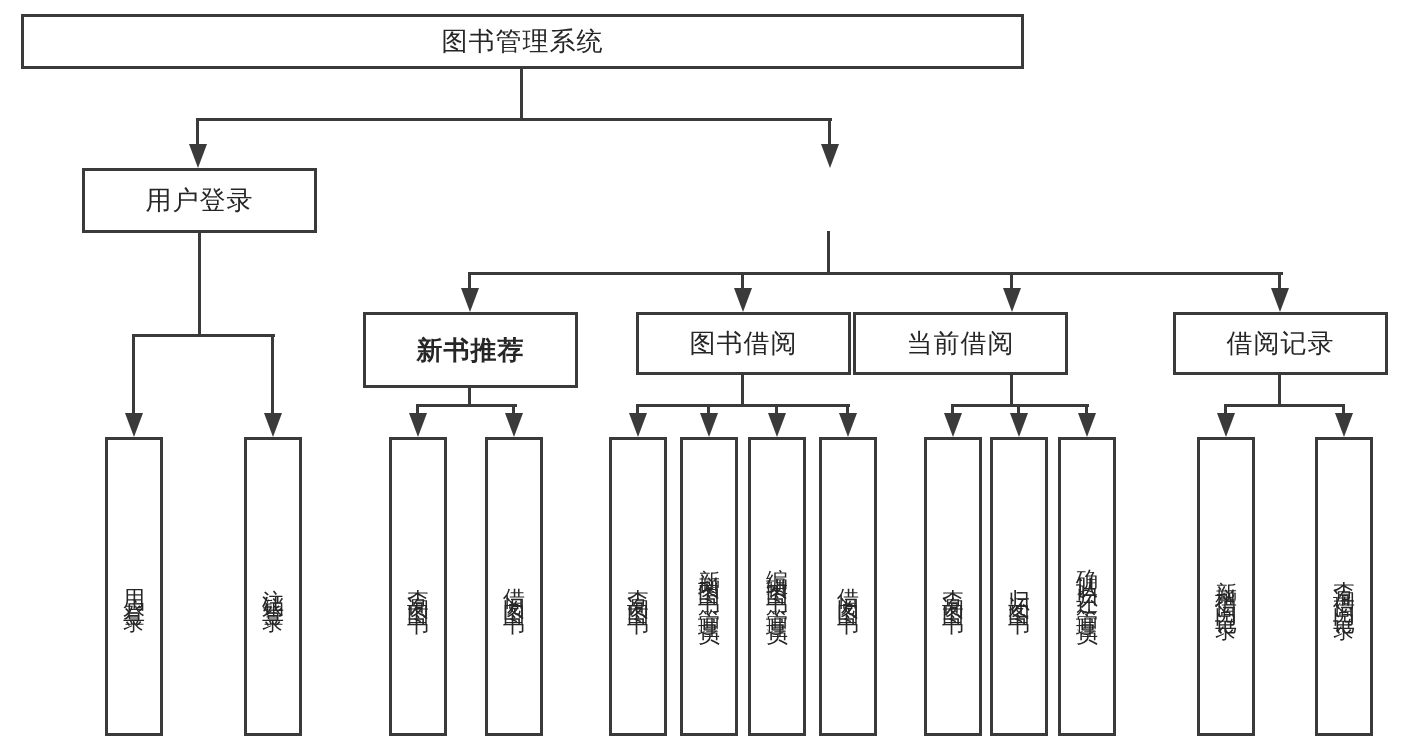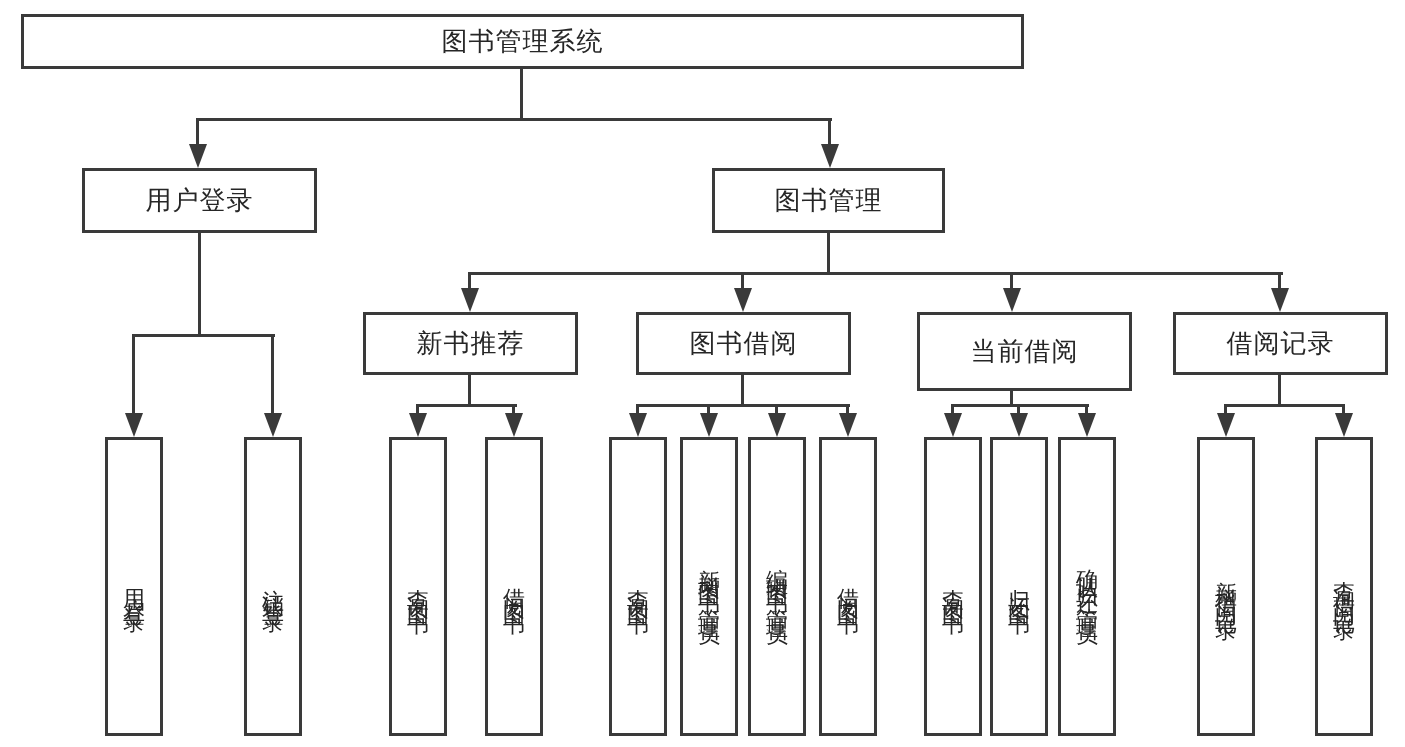--- a/index.html
+++ b/index.html
@@ -46,43 +46,42 @@
   <div class="box hbox" style="left:21px; top:14px; width:1003px; height:55px;">图书管理系统</div>
 
   <div class="line" style="left:520px; top:67px; width:3px; height:53px;"></div>
   <div class="line" style="left:197px; top:118px; width:635px; height:3px;"></div>
   <div class="line" style="left:196px; top:118px; width:3px; height:28px;"></div>
   <div class="tri" style="left:189px; top:144px;"></div>
   <div class="line" style="left:828px; top:118px; width:3px; height:28px;"></div>
   <div class="tri" style="left:821px; top:144px;"></div>
 
   <div class="box hbox" style="left:82px; top:168px; width:235px; height:65px;">用户登录</div>
-  <div class="box hbox" style="left:712px; top:168px; width:233px; height:65px;">图书管理</div>
 
   <div class="line" style="left:198px; top:231px; width:3px; height:105px;"></div>
   <div class="line" style="left:132px; top:334px; width:143px; height:3px;"></div>
   <div class="line" style="left:132px; top:334px; width:3px; height:82px;"></div>
   <div class="tri" style="left:125px; top:413px;"></div>
   <div class="line" style="left:271px; top:334px; width:3px; height:82px;"></div>
   <div class="tri" style="left:264px; top:413px;"></div>
 
   <div class="line" style="left:827px; top:231px; width:3px; height:44px;"></div>
   <div class="line" style="left:468px; top:272px; width:815px; height:3px;"></div>
   <div class="line" style="left:468px; top:272px; width:3px; height:20px;"></div>
   <div class="tri" style="left:461px; top:288px;"></div>
   <div class="line" style="left:741px; top:272px; width:3px; height:20px;"></div>
   <div class="tri" style="left:734px; top:288px;"></div>
   <div class="line" style="left:1010px; top:272px; width:3px; height:20px;"></div>
   <div class="tri" style="left:1003px; top:288px;"></div>
   <div class="line" style="left:1278px; top:272px; width:3px; height:20px;"></div>
   <div class="tri" style="left:1271px; top:288px;"></div>
 
-  <div class="box hbox" style="left:363px; top:312px; width:215px; height:63px;">新书推荐</div>
+  <div class="box hbox" style="left:363px; top:312px; width:215px; height:76px;font-weight:bold;">新书推荐</div>
   <div class="box hbox" style="left:636px; top:312px; width:215px; height:63px;text-align:center;">图书借阅</div>
-  <div class="box hbox" style="left:917px; top:312px; width:215px; height:79px;">当前借阅</div>
+  <div class="box hbox" style="left:853px; top:312px; width:215px; height:63px;">当前借阅</div>
   <div class="box hbox" style="left:1173px; top:312px; width:215px; height:63px;">借阅记录</div>
 
   <div class="line" style="left:468px; top:373px; width:3px; height:34px;"></div>
   <div class="line" style="left:416px; top:404px; width:101px; height:3px;"></div>
   <div class="line" style="left:416px; top:404px; width:3px; height:13px;"></div>
   <div class="tri" style="left:409px; top:413px;"></div>
   <div class="line" style="left:512px; top:404px; width:3px; height:13px;"></div>
   <div class="tri" style="left:505px; top:413px;"></div>
 
   <div class="line" style="left:741px; top:373px; width:3px; height:34px;"></div>

